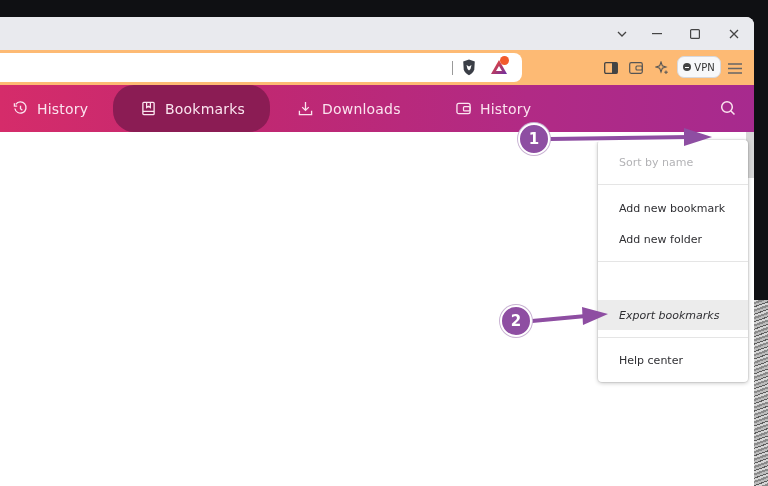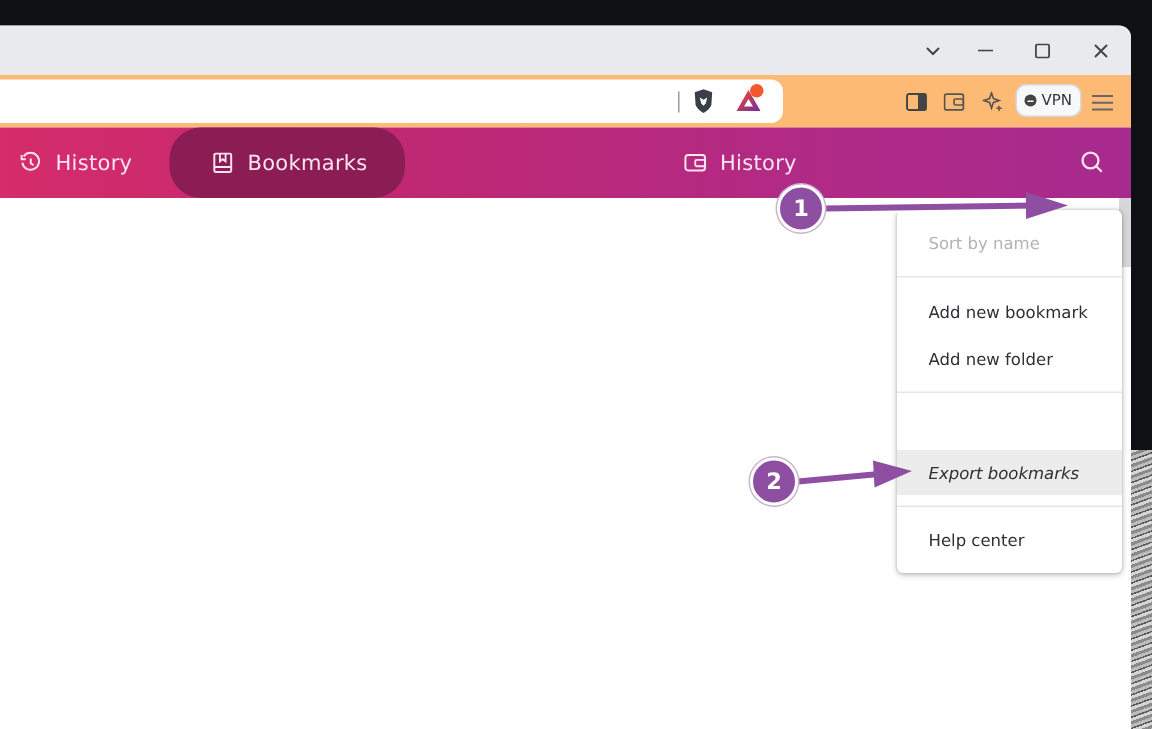--- a/index.html
+++ b/index.html
@@ -122,20 +122,27 @@
       <span>History</span>
     </div>
     <div class="nav-item active" style="left:113px; width:157px; padding-left:28px;">
       <svg class="nav-icon" viewBox="0 0 16 16">
           <rect x="2" y="1.5" width="12" height="13" rx="1" stroke="#fbe4ef" stroke-width="1.4" fill="none"></rect>
           <path d="M2 11h12" stroke="#fbe4ef" stroke-width="1.3"></path>
           <path d="M6 1.5v5.5l2-1.5 2 1.5V1.5" stroke="#fbe4ef" stroke-width="1.3" fill="none"></path>
         </svg>
       <span>Bookmarks</span>
     </div>
+    <div class="nav-item" style="left:298px;">
+      <svg class="nav-icon" viewBox="0 0 16 16">
+          <path d="M8 1v9M4.5 6.5L8 10l3.5-3.5" stroke="#fbe4ef" stroke-width="1.4" fill="none"></path>
+          <path d="M1.5 10.5v4h13v-4" stroke="#fbe4ef" stroke-width="1.4" fill="none"></path>
+        </svg>
+      <span>Downloads</span>
+    </div>
     <div class="nav-item" style="left:456px;">
       <svg class="nav-icon" viewBox="0 0 16 16">
           <rect x="1" y="2.5" width="14" height="11" rx="2" stroke="#fbe4ef" stroke-width="1.4" fill="none"></rect>
           <rect x="8" y="6" width="7" height="4.5" rx="1" stroke="#fbe4ef" stroke-width="1.3" fill="none"></rect>
         </svg>
       <span>History</span>
     </div>
     <svg class="search-btn" viewBox="0 0 16 16">
         <circle cx="7" cy="7" r="5.3" stroke="#fbe4ef" stroke-width="1.5" fill="none"></circle>
         <path d="M11 11l3.5 3.5" stroke="#fbe4ef" stroke-width="1.5"></path>

